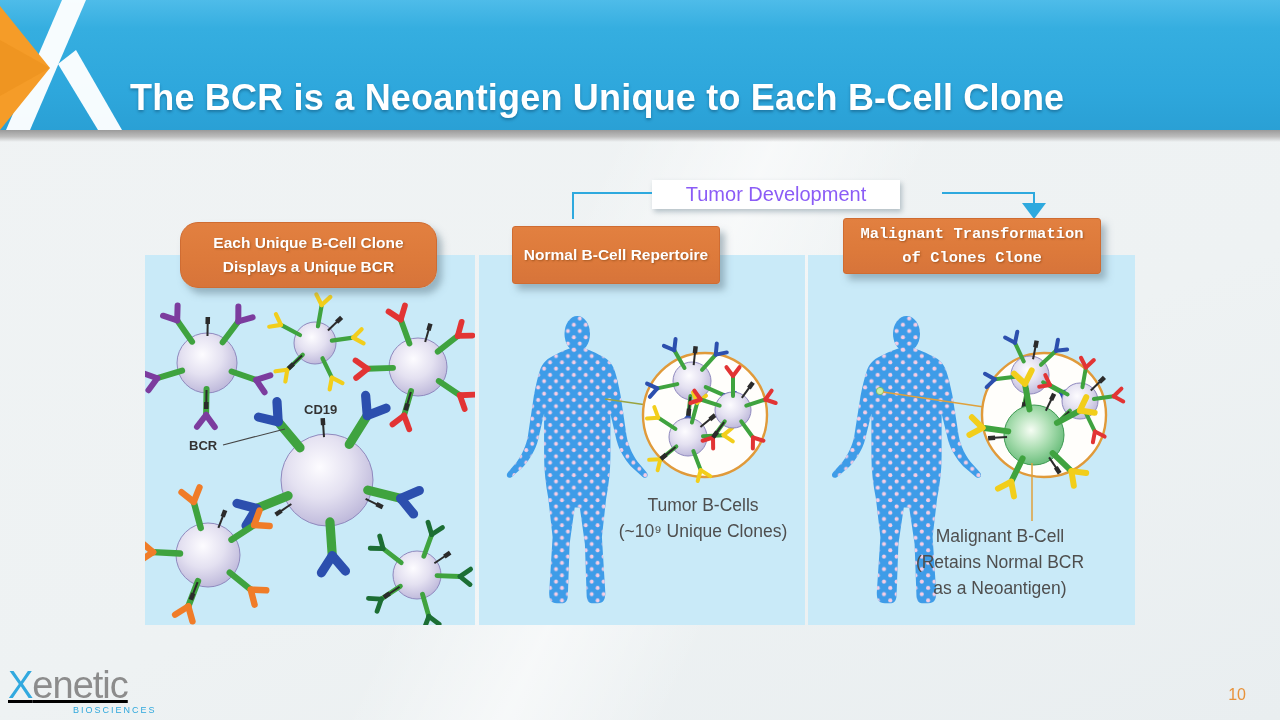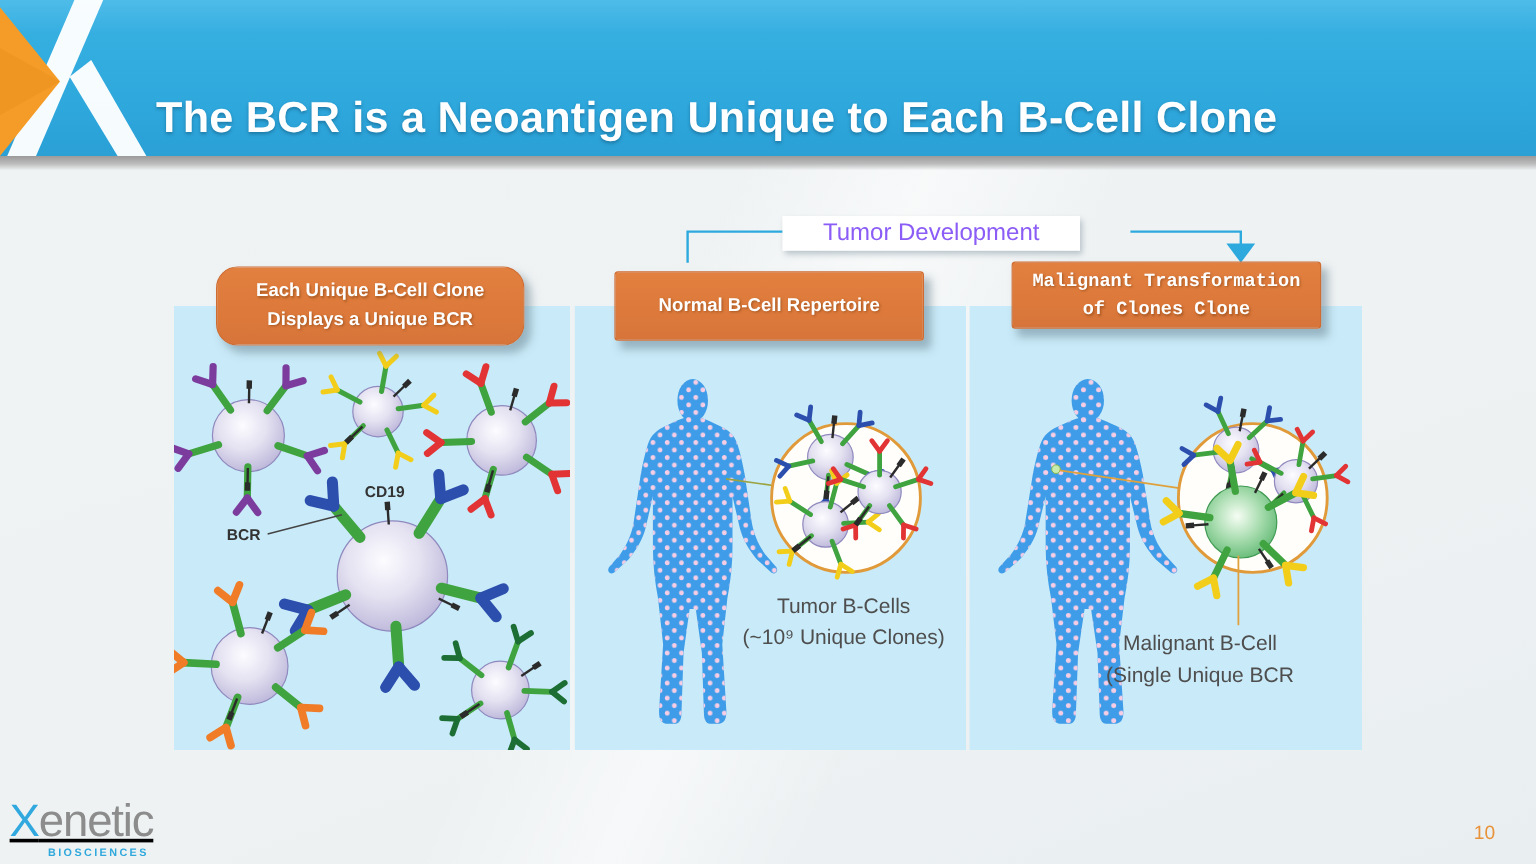--- a/index.html
+++ b/index.html
@@ -43,21 +43,21 @@
     border:1px solid #cf6c32; border-radius:3px;
     box-shadow:5px 6px 7px rgba(100,125,140,0.5);
     color:#ffffff; font-weight:700; font-size:15.5px; line-height:1.55;
     display:flex; flex-direction:column; align-items:center; justify-content:center;
     text-align:center; text-shadow:1px 1px 2px rgba(120,60,15,0.55);
     z-index:3; padding:6px 4px;
   }
   .col-head .l { display:block; }
   .col-head .l:empty { display:none; }
   #colhead-1 { left:180px; top:222px; width:257px; height:66px;border-radius:18px; }
-  #colhead-2 { left:512px; top:226px; width:258px; height:58px; }
+  #colhead-2 { left:512px; top:226px; width:208px; height:58px; }
   #colhead-3 { left:843px; top:218px; width:258px; height:56px;font-family:Liberation Mono, monospace; }
   
   .panel {
     position:absolute; top:255px; height:370px; background:#c9eaf8; z-index:1;padding-left:19px;
   }
   #panel-1 { left:145px; width:330px; }
   #panel-2 { left:479px; width:326px; }
   #panel-3 { left:808px; width:327px; }
   .panel svg { position:absolute; left:0; top:0; }
   .caption {
@@ -66,22 +66,22 @@
   }
   #caption-2 { left:94px; top:237px; width:260px; }
   #caption-3 { left:56px; top:268px; width:272px; }
   .caption .l { display:block; }
   
   .footer-logo { position:absolute; left:8px; top:666px; z-index:2; }
   .footer-logo .word { font-size:38px; letter-spacing:-1px; line-height:38px;text-decoration:underline; }
   .footer-logo .x { color:#31a9df; font-weight:400; }
   .footer-logo .rest { color:#8c8c8c; }
   .footer-logo .sub {
-    display:block; color:#2fa8dc; font-size:9px; font-weight:700;
-    letter-spacing:2px; margin-left:32px; margin-top:1px;
+    display:block; color:#2fa8dc; font-size:9px; font-weight:400;
+    letter-spacing:2px; margin-left:65px; margin-top:1px;
   }
   .page-number {
     position:absolute; right:34px; top:686px; color:#e8923a; font-size:16px;margin-left:36px;
   }
 </style>
 </head>
 <body>
 
 <div class="slide">
 
@@ -621,21 +621,22 @@
             <g transform="rotate(266)">
               <line x1="0" y1="-27" x2="0" y2="-40" stroke="#2b2b2b" stroke-width="2"></line>
               <line x1="0" y1="-39" x2="0" y2="-46" stroke="#2b2b2b" stroke-width="4.5"></line>
             </g>
           </g>
         </g>
       <line x1="224" y1="208" x2="224" y2="266" stroke="#dfa13c" stroke-width="1.5"></line>
     </svg>
     <div class="caption" id="caption-3">
       <span class="l">Malignant B-Cell</span>
-      <span class="l">(Single Unique BCR</span>
+      <span class="l">(Retains Normal BCR</span>
+      <span class="l">as a Neoantigen)</span>
     </div>
   </div>
 
   <div class="footer-logo">
     <span class="word"><span class="x">X</span><span class="rest">enetic</span></span>
     <span class="sub">BIOSCIENCES</span>
   </div>
   <div class="page-number">10</div>
 
 </div>

